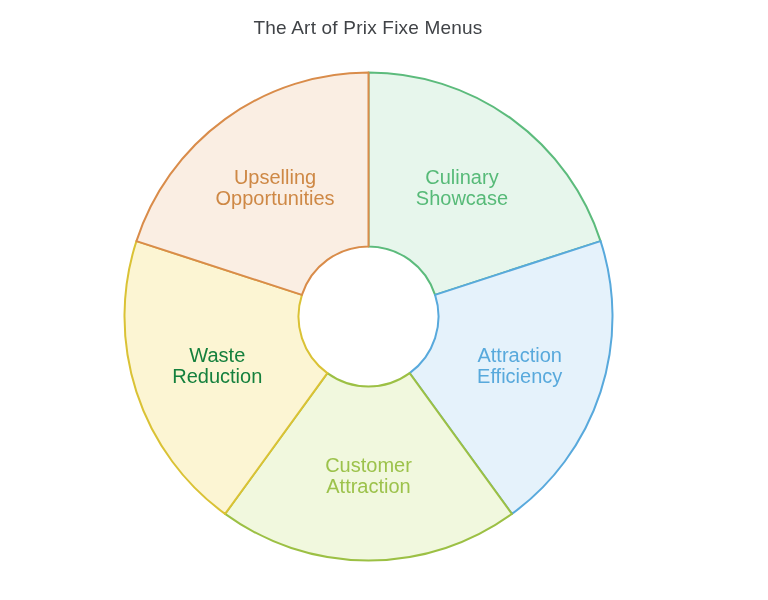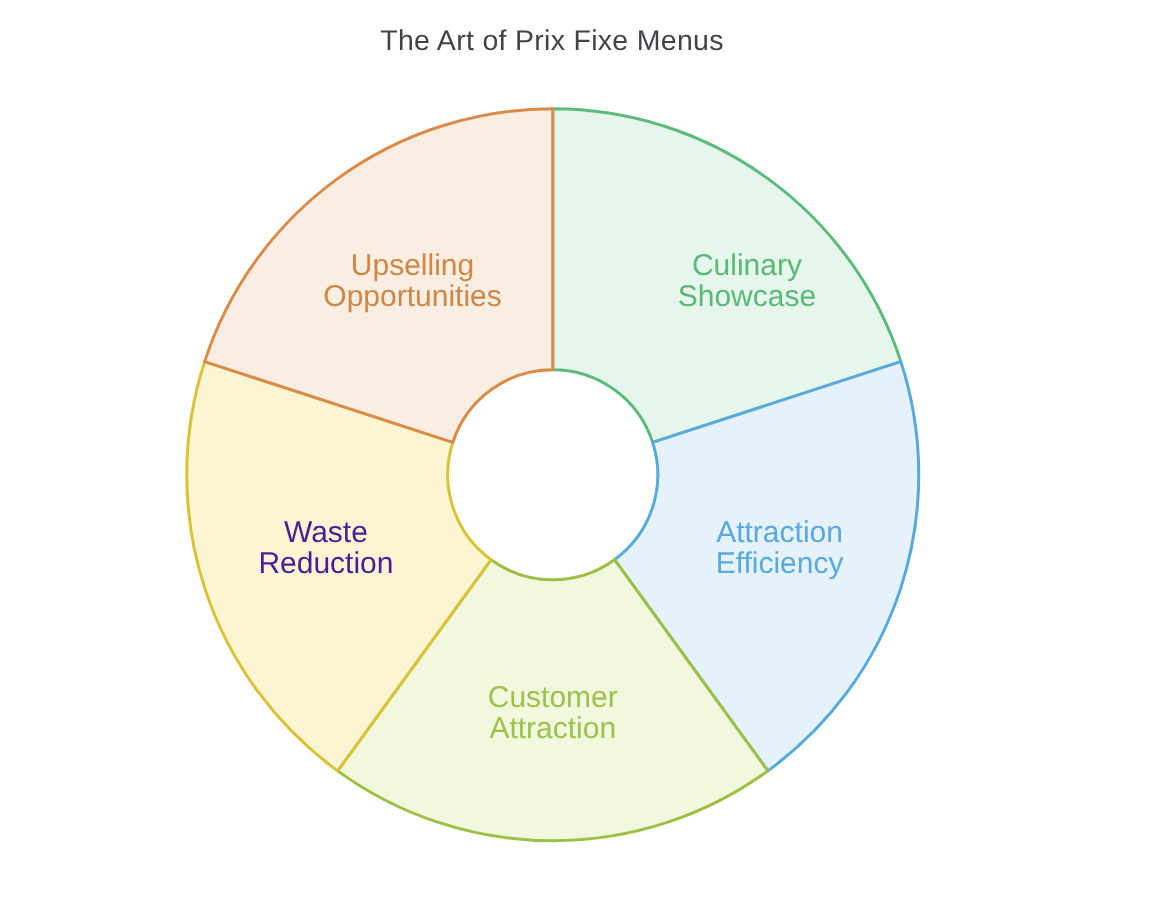--- a/index.html
+++ b/index.html
@@ -58,33 +58,33 @@
     <g id="segments-group">
         <path d="M 368.5 72.5 A 244 244 0 0 1 600.5577899760175 241.09985337251283 L 435.07395614066075 294.8688103937537 A 70 70 0 0 0 368.5 246.5 Z" fill="#e7f6ec" stroke="#5cbb7c" stroke-width="2" stroke-linejoin="round"></path>
         <path d="M 600.5577899760175 241.09985337251283 A 244 244 0 0 1 511.91960155936346 513.9001466274872 L 409.6449676604731 373.1311896062463 A 70 70 0 0 0 435.07395614066075 294.8688103937537 Z" fill="#e5f2fb" stroke="#58a9dc" stroke-width="2" stroke-linejoin="round"></path>
         <path d="M 511.91960155936346 513.9001466274872 A 244 244 0 0 1 225.08039844063657 513.9001466274872 L 327.3550323395269 373.1311896062463 A 70 70 0 0 0 409.6449676604731 373.1311896062463 Z" fill="#f1f8de" stroke="#9cc044" stroke-width="2" stroke-linejoin="round"></path>
         <path d="M 225.08039844063657 513.9001466274872 A 244 244 0 0 1 136.44221002398254 241.09985337251277 L 301.92604385933925 294.8688103937537 A 70 70 0 0 0 327.3550323395269 373.1311896062463 Z" fill="#fcf5d3" stroke="#dac235" stroke-width="2" stroke-linejoin="round"></path>
         <path d="M 136.44221002398254 241.09985337251277 A 244 244 0 0 1 368.49999999999994 72.5 L 368.5 246.5 A 70 70 0 0 0 301.92604385933925 294.8688103937537 Z" fill="#faeee3" stroke="#d98c4a" stroke-width="2" stroke-linejoin="round"></path>
       </g>
   </svg>
 
   <div class="labels-layer" id="labels-layer">
-      <div class="seg-label" style="left: 461.958px; top: 187.866px; color: rgb(87, 186, 120); margin-left: 36px;">
+      <div class="seg-label" style="left: 461.958px; top: 187.866px; color: rgb(87, 186, 120);">
         <div>Culinary</div>
         <div>Showcase</div>
       </div>
       <div class="seg-label" style="left: 519.718px; top: 365.634px; color: rgb(88, 169, 220);">
         <div>Attraction</div>
         <div>Efficiency</div>
       </div>
       <div class="seg-label" style="left: 368.5px; top: 475.5px; color: rgb(156, 194, 75);">
         <div>Customer</div>
         <div>Attraction</div>
       </div>
-      <div class="seg-label" style="left: 217.282px; top: 365.634px; color: #4c1d95;">
+      <div class="seg-label" style="left: 217.282px; top: 365.634px; color: #15803d;">
         <div>Waste</div>
         <div>Reduction</div>
       </div>
       <div class="seg-label" style="left: 275.042px; top: 187.866px; color: rgb(206, 136, 69);">
         <div>Upselling</div>
         <div>Opportunities</div>
       </div>
     </div>
 </div>
 

